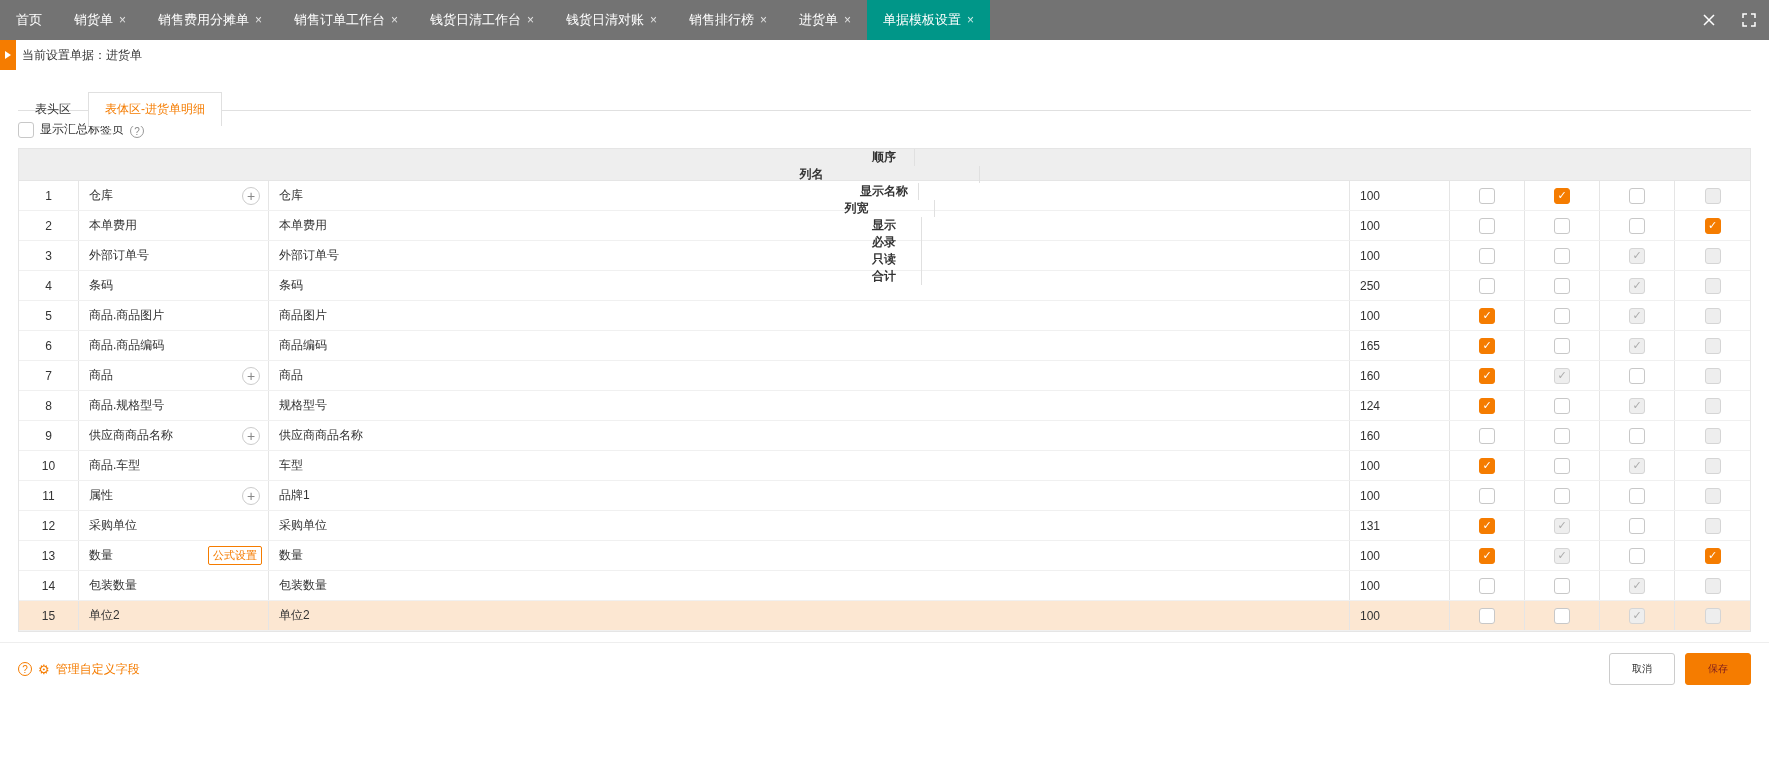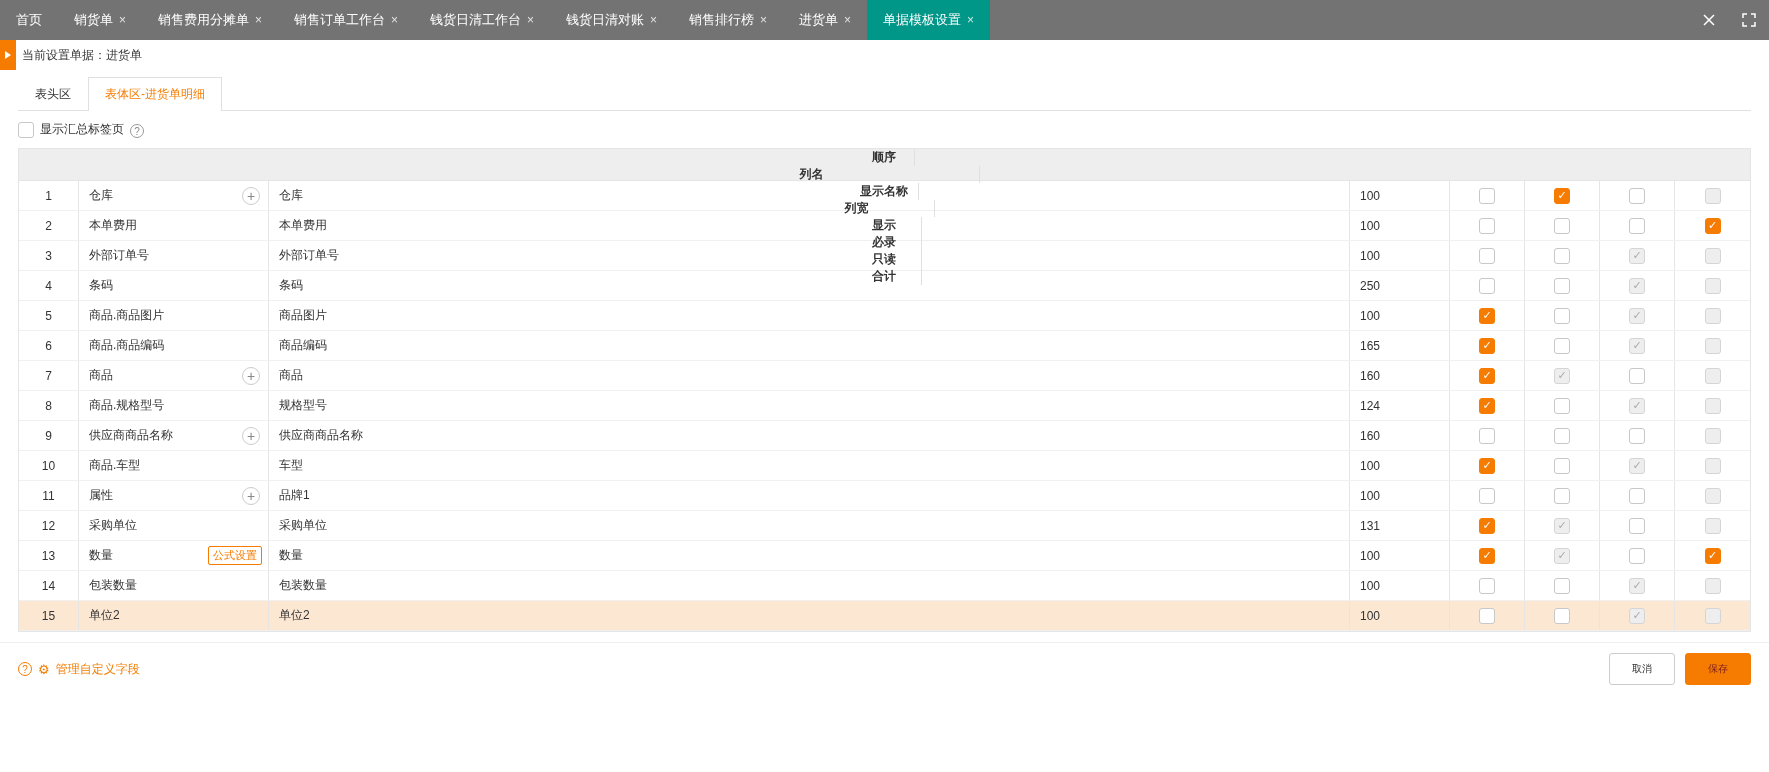--- a/index.html
+++ b/index.html
@@ -16,21 +16,21 @@
 
   
   .subheader { height: 30px; display:flex; align-items:center; font-size:12px; color:#333; }
   .subheader .chevron { width:16px; height:30px; background:#f57c00; color:#fff; display:flex;align-items:center;justify-content:center; font-size:12px; margin-right:6px; cursor:pointer; }
 
   
   .content { padding: 0 18px 10px 18px; }
 
   
   .subtabs { display:flex; border-bottom:1px solid #e0e0e0; margin-top:6px; }
-  .subtabs .st { padding: 8px 16px; cursor:pointer; color:#333; border:1px solid transparent; border-bottom:none; position:relative; top:1px; }
+  .subtabs .st { padding: 8px 16px; cursor:pointer; color:#333; border:1px solid transparent; border-bottom:none; position:relative; top:16px; }
   .subtabs .st.active { color:#f57c00; border-color:#e0e0e0; background:#fff; }
 
   
   .optrow { display:flex; align-items:flex-end; gap:6px; padding:10px 0; color:#333; }
   .optrow .help { width:14px;height:14px; border:1px solid #999; border-radius:50%; font-size:10px; display:flex;align-items:center;justify-content:center; color:#888; cursor:pointer; }
 
   
   .tablewrap { border:1px solid #e5e5e5; position:relative; }
   .thead { display:flex; background:#eeeeee; font-weight:bold; height:32px; align-items:center; border-bottom:1px solid #e5e5e5;flex-direction:column; }
   .tbody { max-height: 460px; overflow-y:auto; }

